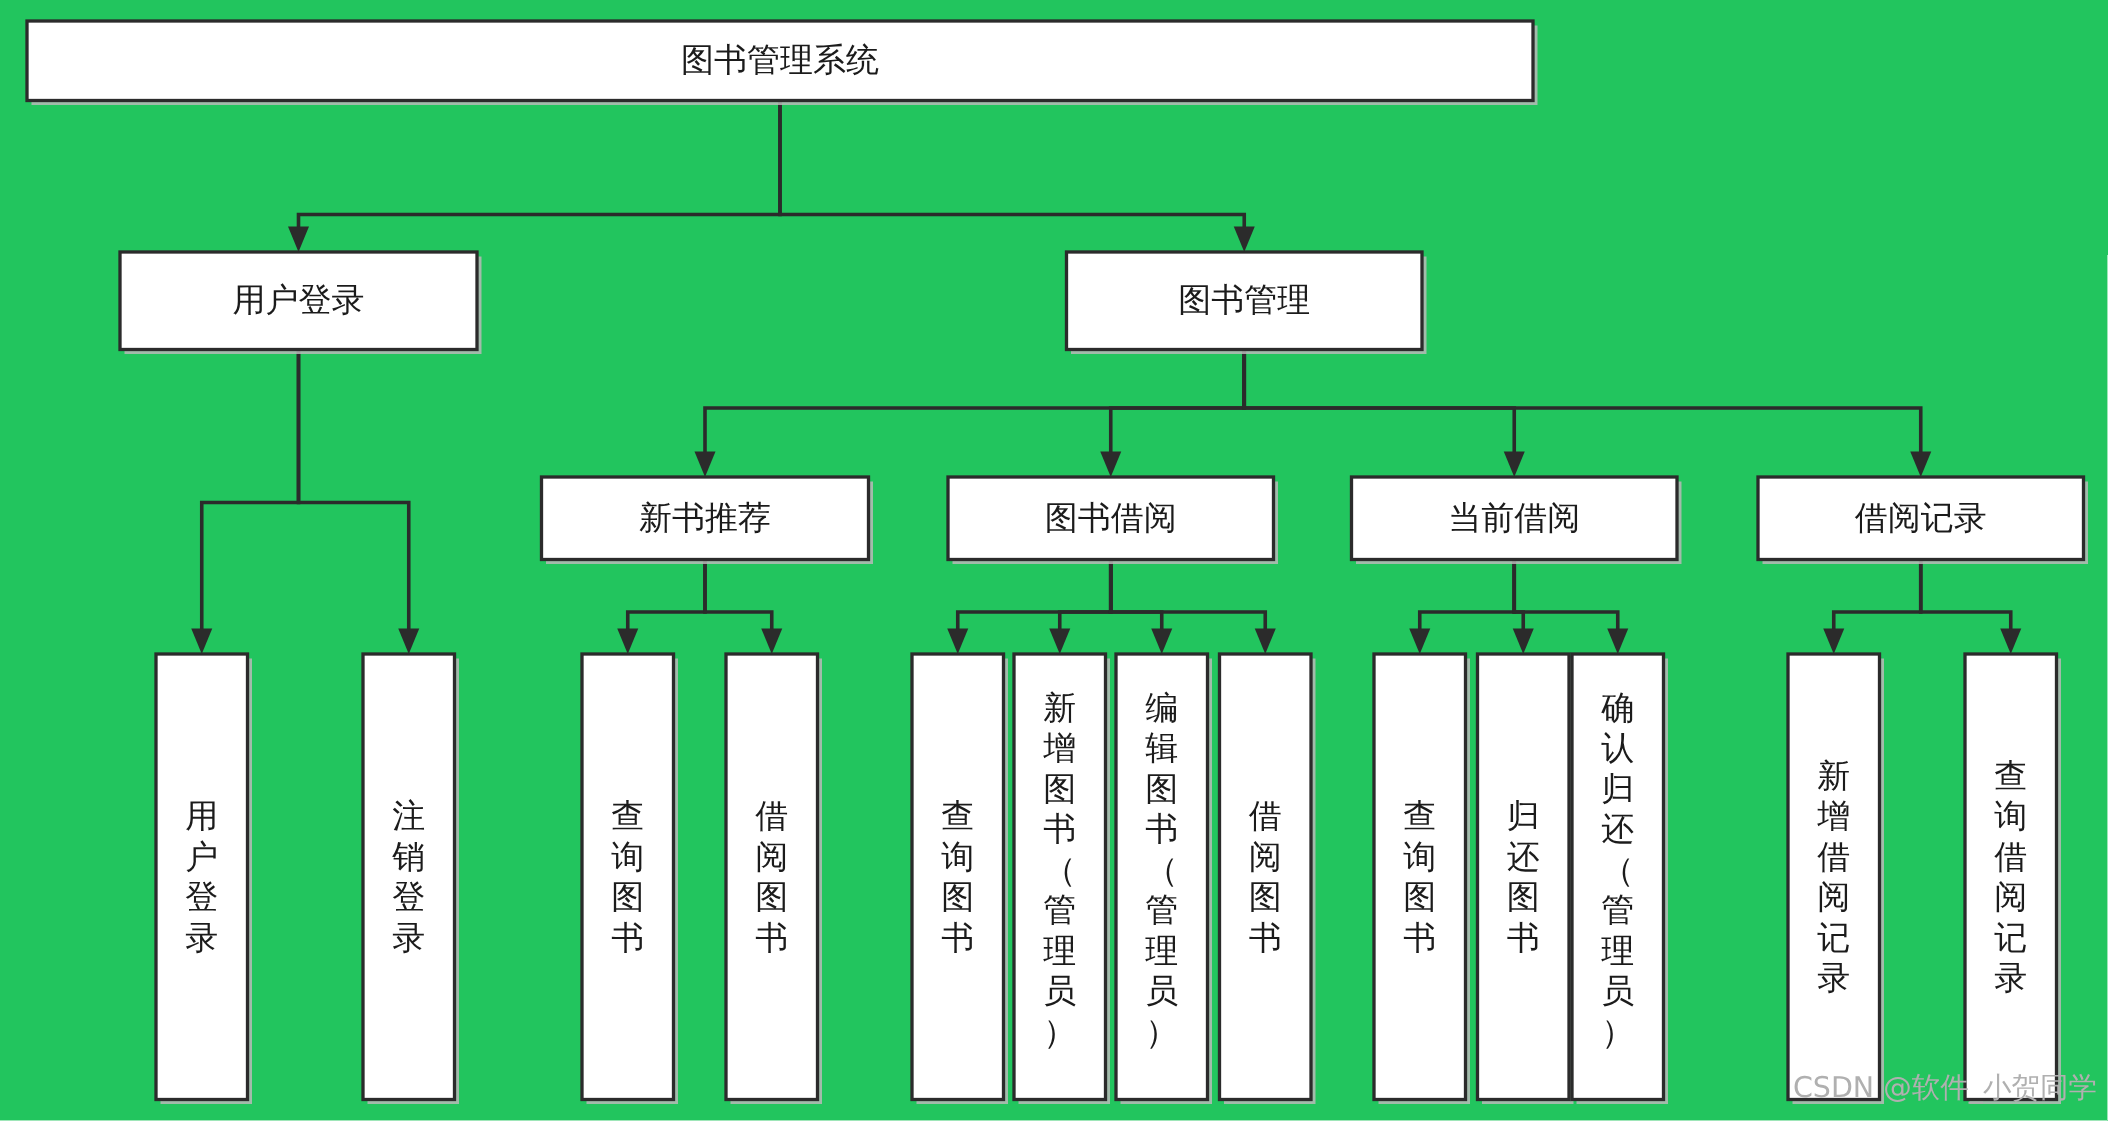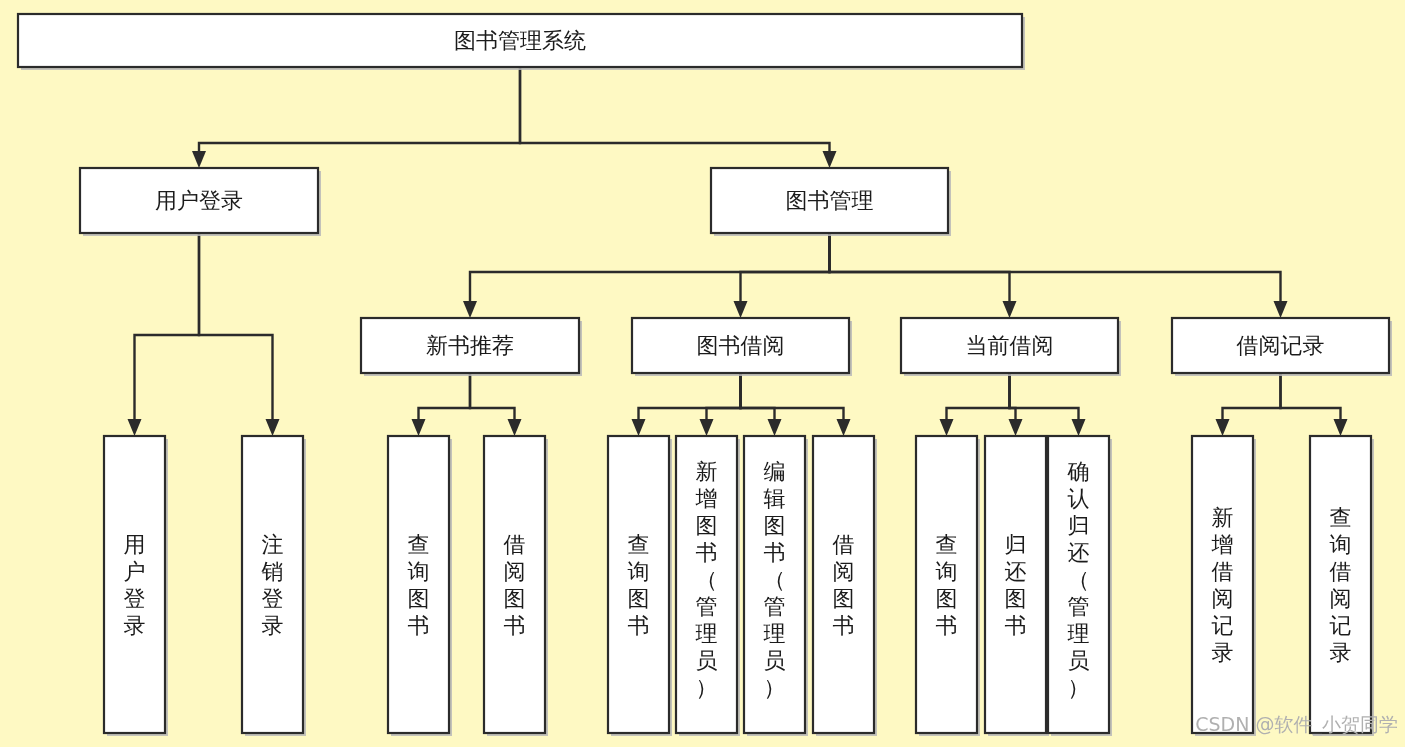--- a/index.html
+++ b/index.html
@@ -11,21 +11,21 @@
   body {
     width: 1405px;
     height: 747px;
     overflow: hidden;
     font-family: "DejaVu Sans", "Liberation Sans", sans-serif;
   }
   #diagram-root {
     position: relative;
     width: 1405px;
     height: 747px;
-    background: #fef9c3;
+    background: #22c55e;
     text-decoration: underline;
   }
   svg.diagram-canvas {
     position: absolute;
     top: 0;
     left: 0;
     width: 1405px;
     height: 747px;
     display: block;
   }

